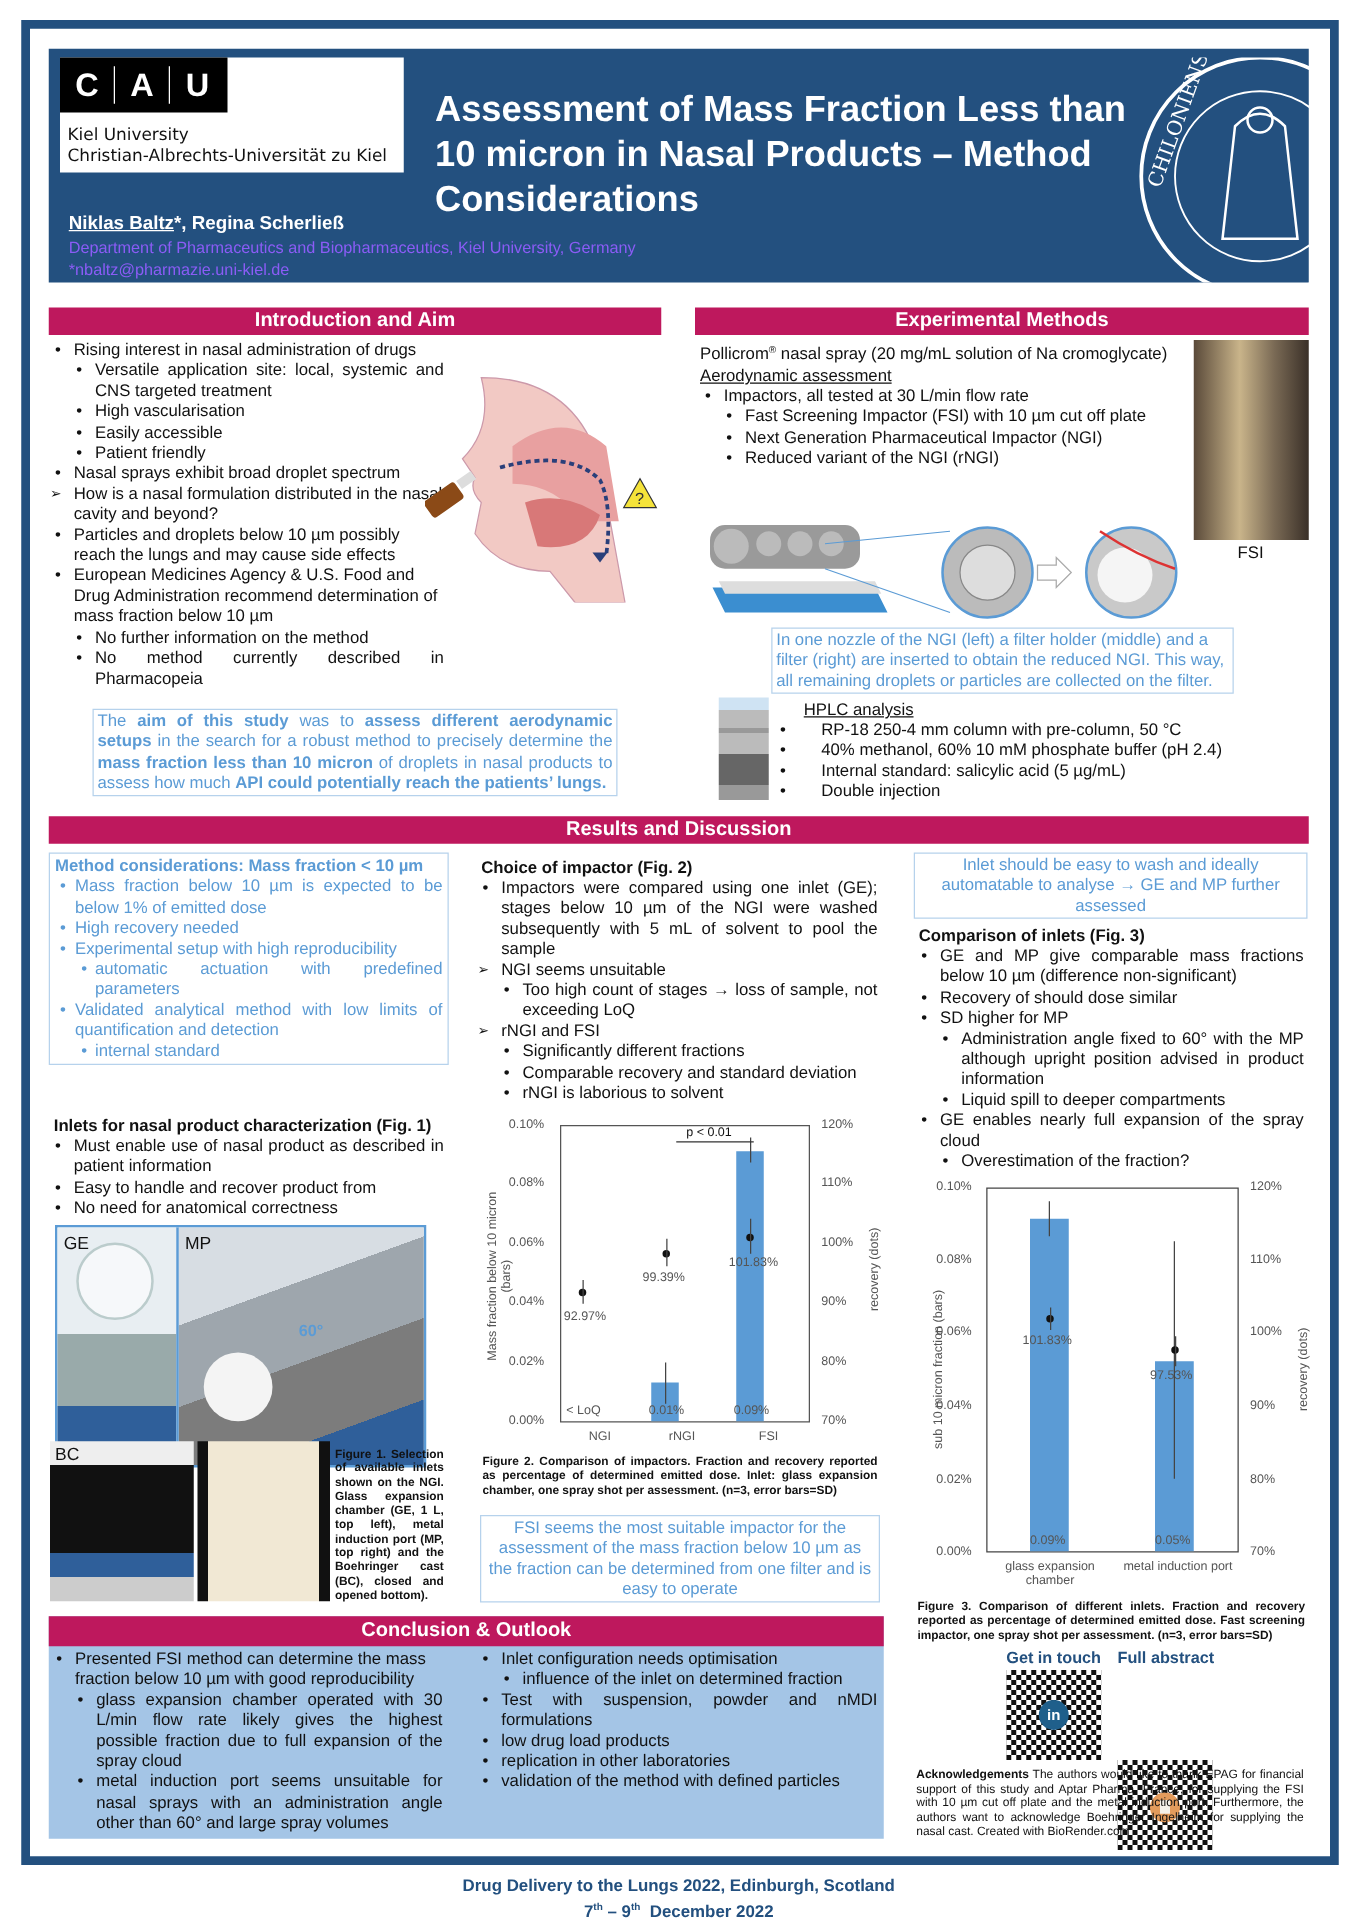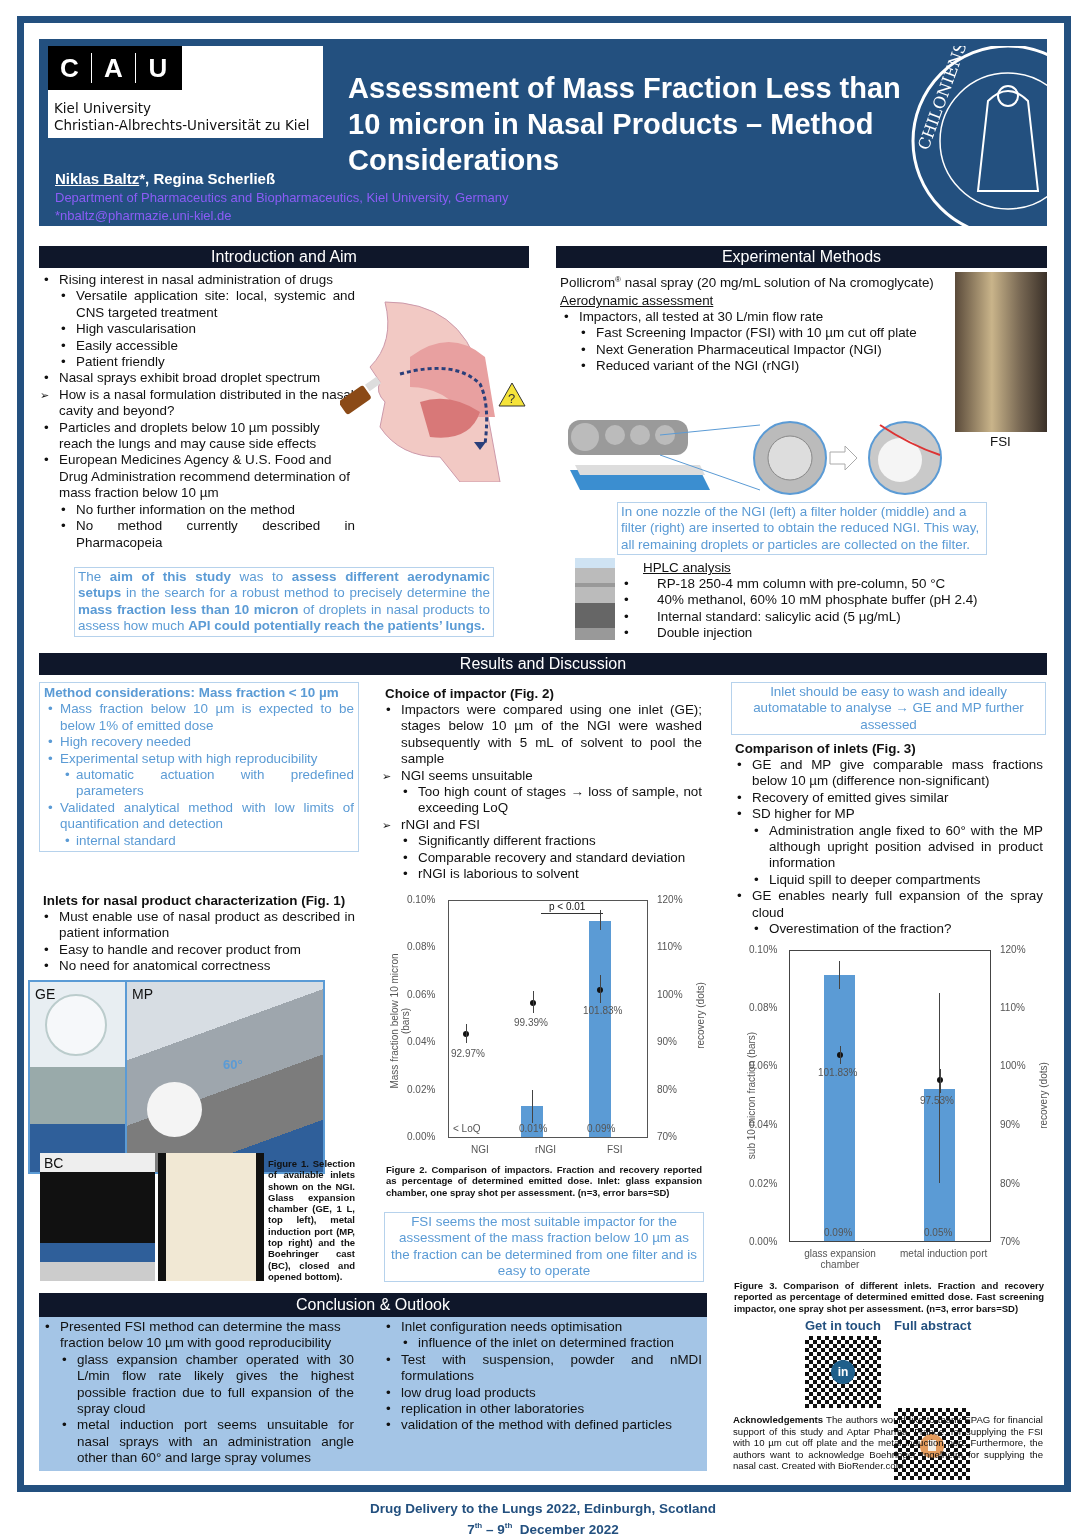--- a/index.html
+++ b/index.html
@@ -10,21 +10,21 @@
 .logo{left:48px;top:46px;width:275px;height:92px;background:#fff}
 .logo-top{position:absolute;left:0;top:0;width:134px;height:44px;background:#000;display:flex;align-items:center}
 .logo-top span{color:#fff;font-weight:bold;font-size:26px;width:44px;text-align:center;border-right:1px solid #fff;line-height:30px}
 .logo-top span:last-child{border-right:none}
 .logo-txt{position:absolute;left:6px;top:54px;font-size:13.5px;line-height:17px;color:#111;font-family:"DejaVu Sans",sans-serif}
 .title{left:348px;top:70px;width:580px;color:#fff;font-weight:bold;font-size:29px;line-height:36px}
 .authors{left:55px;top:170px;color:#fff;font-size:15px;font-weight:bold}
 .authors u{text-decoration:underline}
 .affil{left:55px;top:189px;color:#8b5cf6;font-size:13px;line-height:18px}
 .seal{left:898px;top:46px;width:150px;height:180px;overflow:hidden}
-.sec-h{background:#0f172a;color:#fff;font-weight:normal;font-size:16px;text-align:center;height:22px;line-height:22px}
+.sec-h{background:#be185d;color:#fff;font-weight:bold;font-size:16px;text-align:center;height:22px;line-height:22px}
 .txt{font-size:13.4px;line-height:16.4px}
 ul{list-style:none}
 li{position:relative;padding-left:19px}
 li::before{content:"•";position:absolute;left:4px}
 li.arrow::before{content:"➢";left:0;font-size:11px}
 li.sub{padding-left:36px}
 li.sub::before{left:21px}
 .just{text-align:justify}
 .blue{color:#5b9bd5}
 .box{border:1px solid #a8c8e8}
@@ -157,21 +157,21 @@
   </ul>
 </div>
 
 <div class="abs txt bold" style="left:43px;top:893px">Inlets for nasal product characterization (Fig. 1)</div>
 <ul class="abs txt" style="left:40px;top:909px;width:315px">
   <li class="just">Must enable use of nasal product as described in patient information</li>
   <li>Easy to handle and recover product from</li>
   <li>No need for anatomical correctness</li>
 </ul>
 
-<div class="abs" style="left:28px;top:980px;width:297px;height:194px;border:2px solid #5b9bd5;display:flex">
+<div class="abs" style="left:44px;top:980px;width:297px;height:194px;border:2px solid #5b9bd5;display:flex">
   <div style="width:95px;height:100%;background:linear-gradient(180deg,#e8eef2 0 45%,#9aa 45% 75%,#2f5f9a 75%);position:relative">
     <div style="position:absolute;left:15px;top:12px;width:62px;height:62px;border-radius:50%;border:2px solid #bcc;background:rgba(255,255,255,.6)"></div>
     <span style="position:absolute;left:5px;top:4px;font-size:14px">GE</span>
   </div>
   <div style="flex:1;height:100%;background:linear-gradient(160deg,#d7dde3 0 30%,#9ea6ad 30% 55%,#7c7c7c 55% 80%,#2f5f9a 80%);position:relative;border-left:2px solid #5b9bd5">
     <span style="position:absolute;left:5px;top:4px;font-size:14px">MP</span>
     <span style="position:absolute;left:96px;top:75px;font-size:13px;font-weight:bold;color:#5b9bd5">60°</span>
     <div style="position:absolute;left:20px;top:100px;width:55px;height:55px;border-radius:50%;background:#f4f4f4"></div>
   </div>
 </div>
@@ -233,21 +233,21 @@
   <div class="abs chart-ax" style="left:150px;top:254px">rNGI</div>
   <div class="abs chart-ax" style="left:222px;top:254px">FSI</div>
 </div>
 <div class="abs caption just" style="left:386px;top:1164px;width:316px">Figure 2. Comparison of impactors. Fraction and recovery reported as percentage of determined emitted dose. Inlet: glass expansion chamber, one spray shot per assessment. (n=3, error bars=SD)</div>
 <div class="abs box blue txt" style="left:384px;top:1212px;width:320px;padding:1px 3px;text-align:center;border-color:#b6d2ec">FSI seems the most suitable impactor for the assessment of the mass fraction below 10 µm as the fraction can be determined from one filter and is easy to operate</div>
 
 <div class="abs box blue txt" style="left:731px;top:682px;width:315px;padding:1px 3px;text-align:center;border-color:#b6d2ec">Inlet should be easy to wash and ideally automatable to analyse → GE and MP further assessed</div>
 <div class="abs txt bold" style="left:735px;top:741px">Comparison of inlets (Fig. 3)</div>
 <ul class="abs txt" style="left:733px;top:757px;width:310px">
   <li class="just">GE and MP give comparable mass fractions below 10 µm (difference non-significant)</li>
-  <li>Recovery of emitted gives similar</li>
+  <li>Recovery of should dose similar</li>
   <li>SD higher for MP</li>
   <li class="sub just">Administration angle fixed to 60° with the MP although upright position advised in product information</li>
   <li class="sub">Liquid spill to deeper compartments</li>
   <li class="just">GE enables nearly full expansion of the spray cloud</li>
   <li class="sub">Overestimation of the fraction?</li>
 </ul>
 
 <div class="abs" style="left:725px;top:940px;width:330px;height:335px">
   <div class="abs chart-ax" style="left:24px;top:4px">0.10%</div>
   <div class="abs chart-ax" style="left:24px;top:62px">0.08%</div>
@@ -271,21 +271,21 @@
     <div class="dot" style="left:47px;top:101px"></div>
     <div class="dot" style="left:147px;top:126px"></div>
     <div class="err" style="left:50px;top:95px;height:18px"></div>
     <div class="err" style="left:150px;top:118px;height:24px"></div>
     <div class="abs chart-ax" style="left:28px;top:116px">101.83%</div>
     <div class="abs chart-ax" style="left:130px;top:144px">97.53%</div>
     <div class="abs chart-ax" style="left:34px;top:276px">0.09%</div>
     <div class="abs chart-ax" style="left:134px;top:276px">0.05%</div>
   </div>
   <div class="abs chart-ax" style="left:70px;top:308px;width:90px;text-align:center">glass expansion chamber</div>
-  <div class="abs chart-ax" style="left:175px;top:308px;width:110px;text-align:left">metal induction port</div>
+  <div class="abs chart-ax" style="left:151px;top:308px;width:110px;text-align:right">metal induction port</div>
 </div>
 <div class="abs caption just" style="left:734px;top:1280px;width:310px">Figure 3. Comparison of different inlets. Fraction and recovery reported as percentage of determined emitted dose. Fast screening impactor, one spray shot per assessment. (n=3, error bars=SD)</div>
 
 <div class="abs concl" style="left:39px;top:1293px;width:668px;height:178px"></div>
 <div class="abs sec-h" style="left:39px;top:1293px;width:668px;height:24px;line-height:24px">Conclusion &amp; Outlook</div>
 <ul class="abs txt" style="left:41px;top:1319px;width:313px">
   <li>Presented FSI method can determine the mass fraction below 10 µm with good reproducibility</li>
   <li class="sub just">glass expansion chamber operated with 30 L/min flow rate likely gives the highest possible fraction due to full expansion of the spray cloud</li>
   <li class="sub just">metal induction port seems unsuitable for nasal sprays with an administration angle other than 60° and large spray volumes</li>
 </ul>

